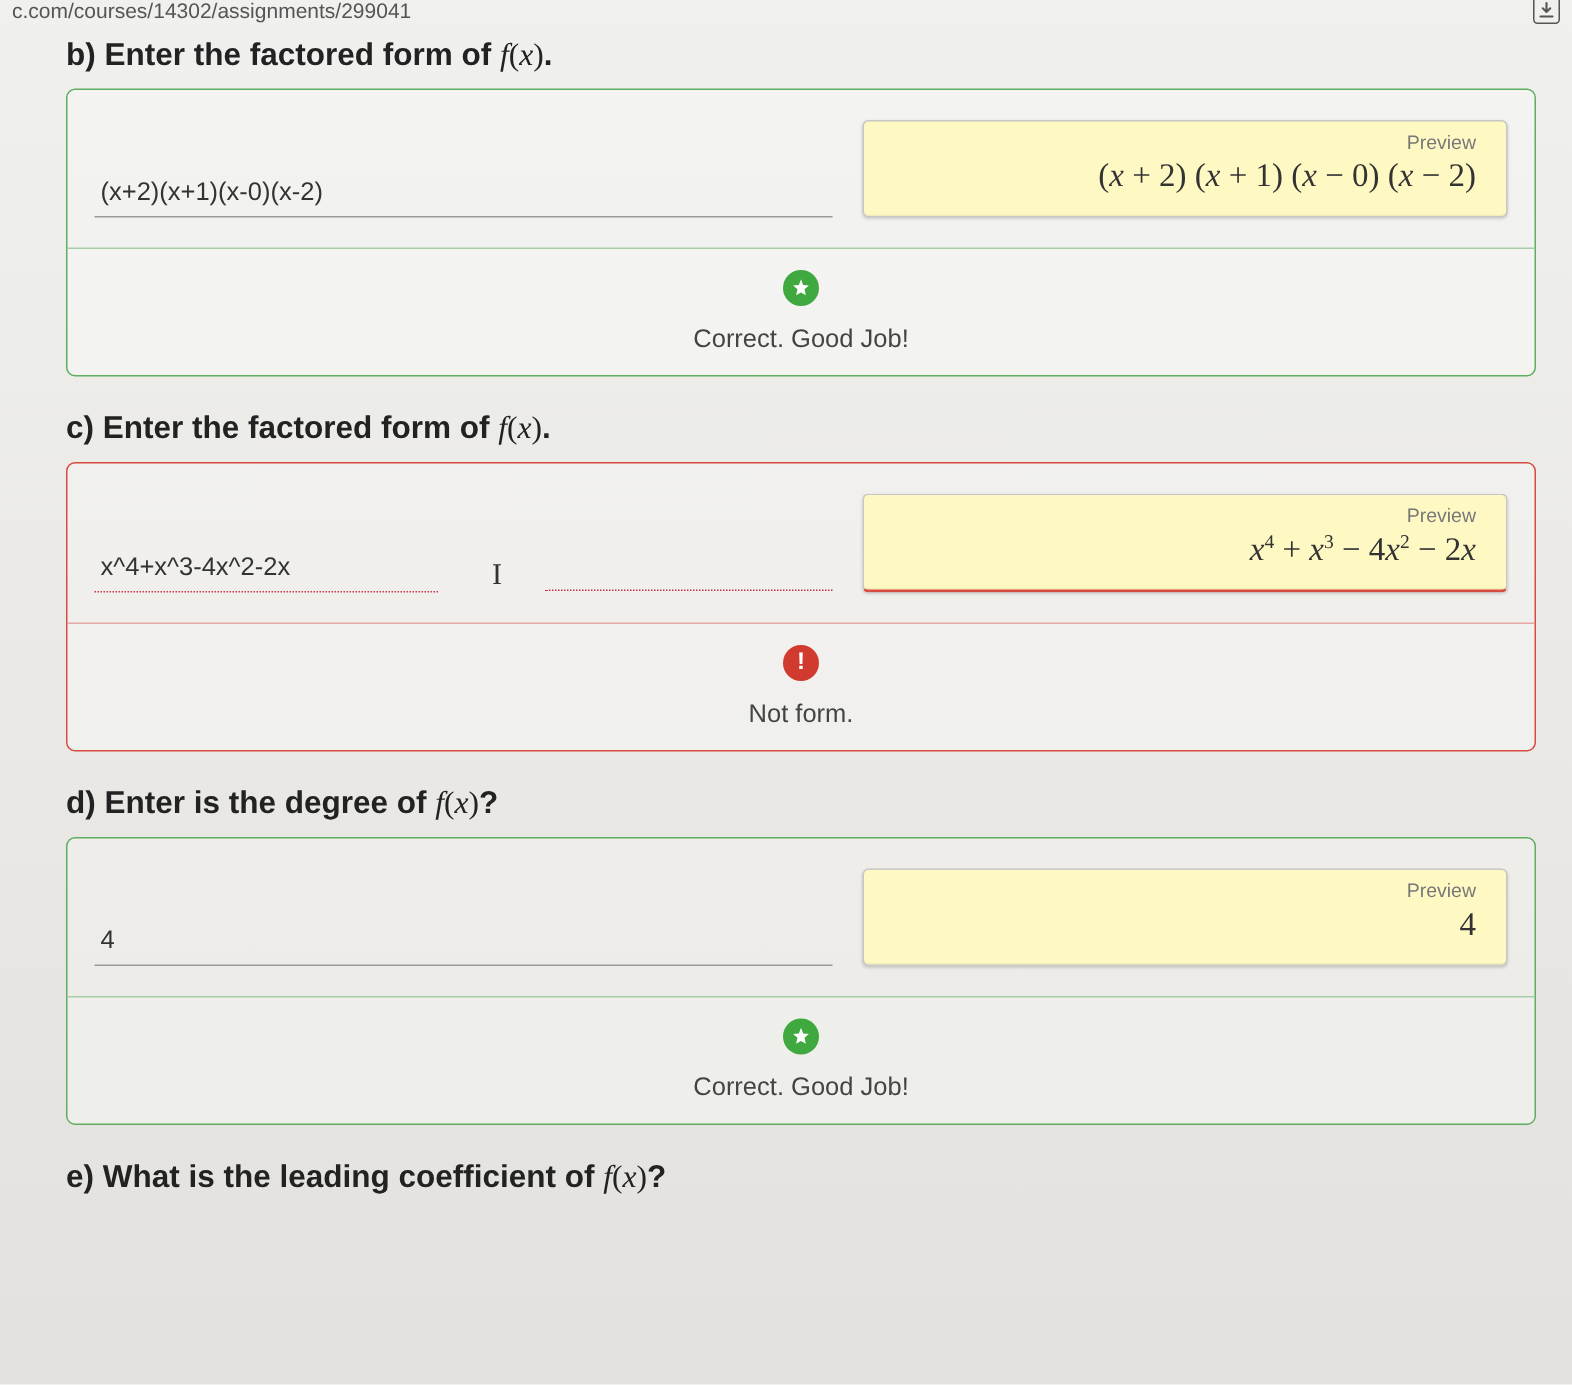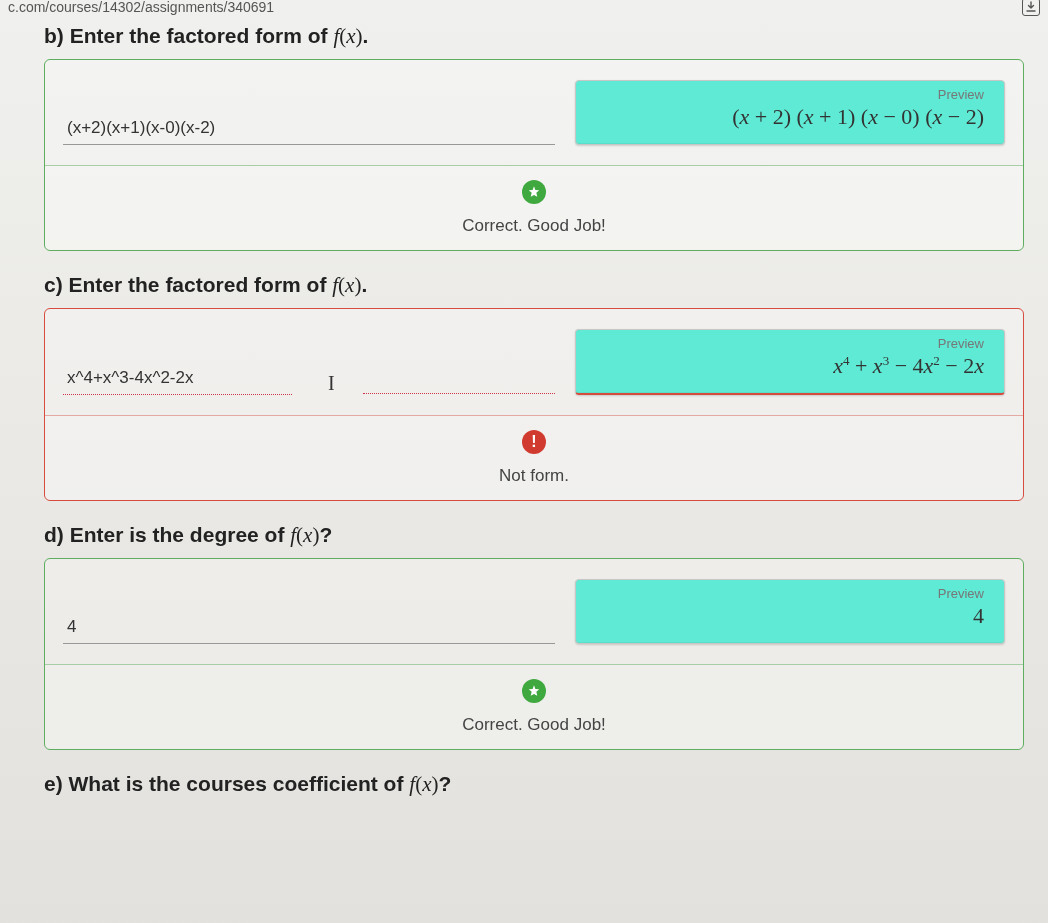--- a/index.html
+++ b/index.html
@@ -69,21 +69,21 @@
     font-size: 17px;
     padding: 8px 4px 6px 4px;
     width: 100%;
     color: #333;
     font-family: Arial, sans-serif;
     outline: none;
   }
   .card.red .input-underline { border-bottom: 1.5px dotted #c34; }
   .preview-box {
     flex: 0 0 430px;
-    background: #5eead4;
+    background: #fef9c3;
     border: 1px solid #c7c7c5;
     border-radius: 4px;
     padding: 6px 20px 14px 20px;
     text-align: right;
     box-shadow: inset 0 -1px 0 rgba(0,0,0,0.05), 0 1px 2px rgba(0,0,0,0.15);
   }
   .card.red .preview-box { border-bottom: 2px solid #d84b3f; }
   .preview-label {
     font-size: 13px;
     color: #777;
@@ -127,21 +127,21 @@
     font-family: serif;
     font-size: 20px;
     margin-left: 8px;
     color: #333;
   }
 </style>
 </head>
 <body>
 
 <div class="url-bar">
-  <span>c.com/courses/14302/assignments/340691</span>
+  <span>c.com/courses/14302/assignments/299041</span>
   <span class="corner-icon">
     <svg width="12" height="12" viewBox="0 0 12 12">
         <path d="M6 1v6m0 0L3.5 4.5M6 7l2.5-2.5M2 10h8" stroke="#555" stroke-width="1.4" fill="none" stroke-linecap="round"></path>
       </svg>
   </span>
 </div>
 
 <div class="content">
 
   <div class="question-block">
@@ -223,18 +223,18 @@
             </svg>
         </span>
         <span>Correct. Good Job!</span>
       </div>
     </div>
   </div>
 
   <div class="question-block" style="margin-bottom:0;">
     <div class="q-text">
       <span>e)</span>
-      <span>What is the courses coefficient of</span>
+      <span>What is the leading coefficient of</span>
       <span class="fx"> f<span class="paren">(</span>x<span class="paren">)</span></span>?
     </div>
   </div>
 
 </div>
 
 </body></html>

